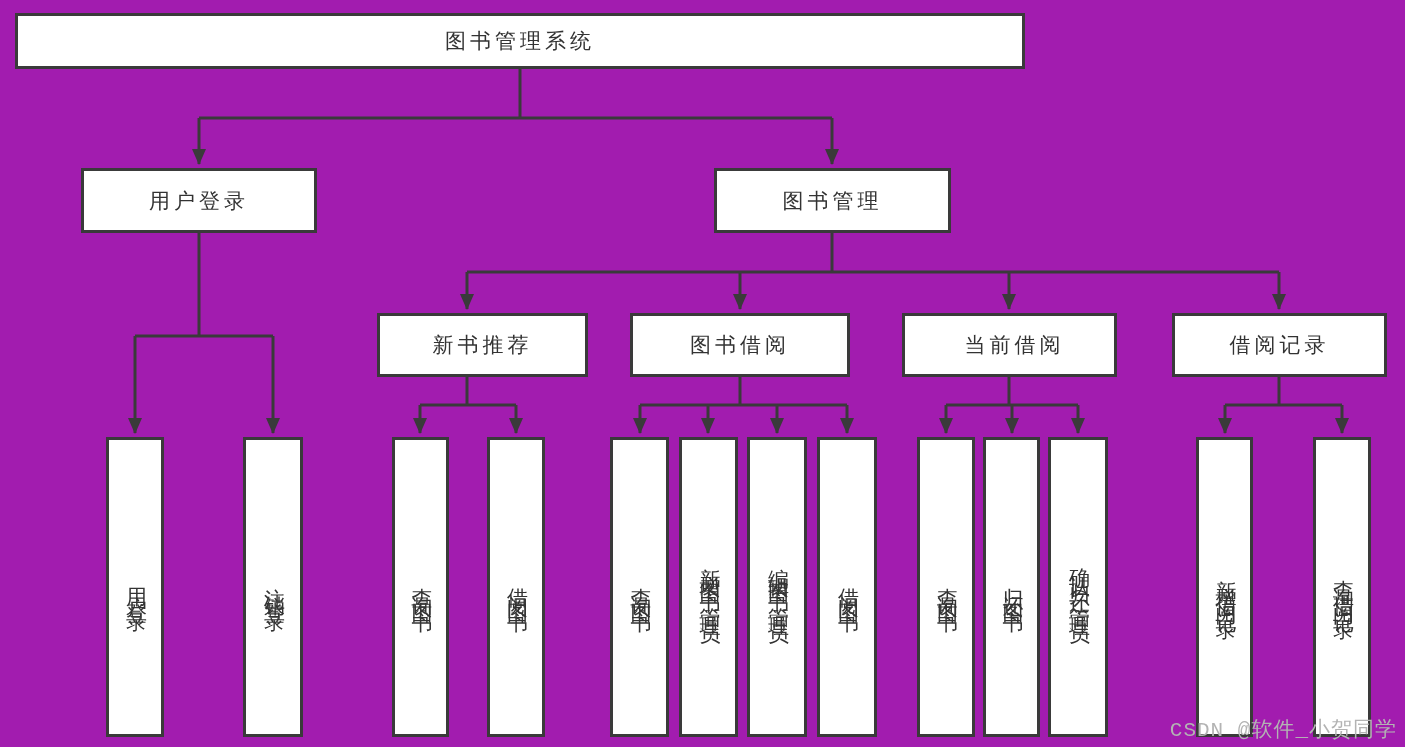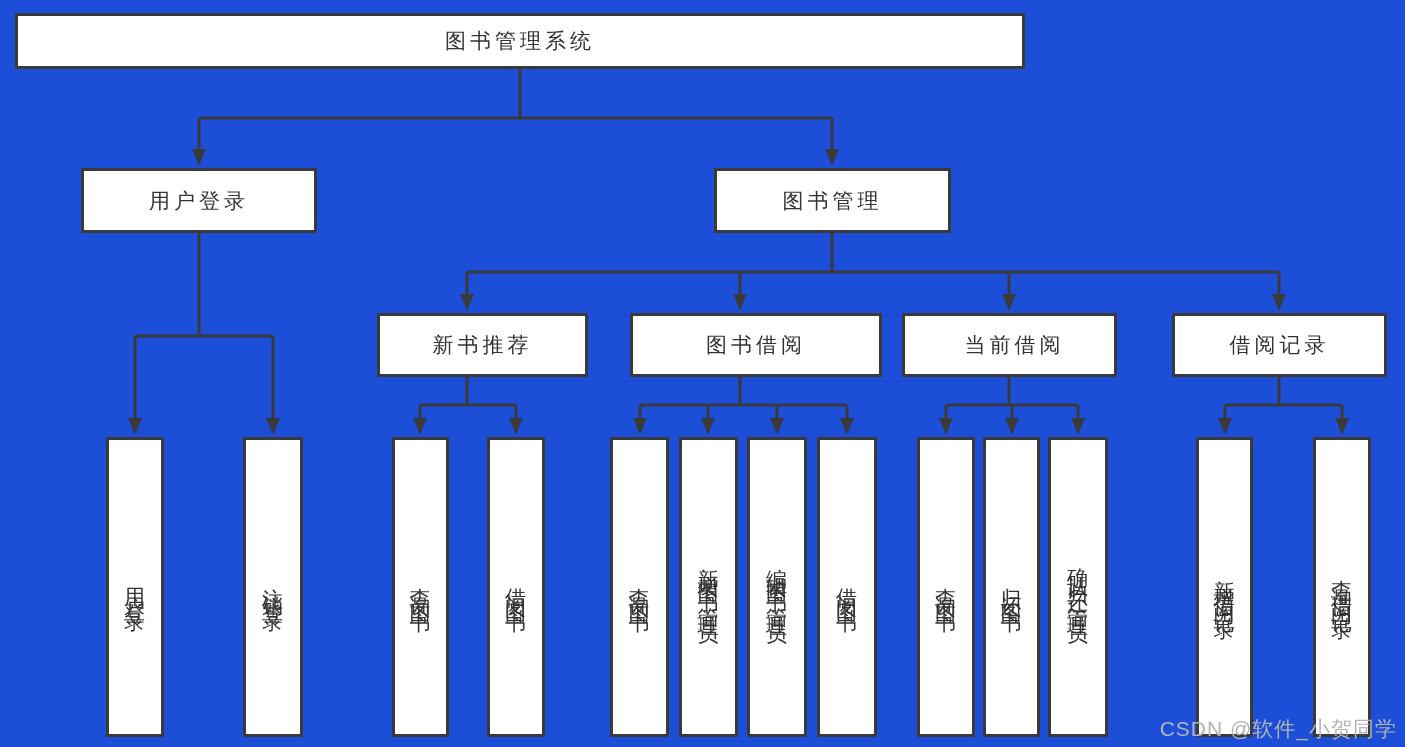--- a/index.html
+++ b/index.html
@@ -1,18 +1,18 @@
 <!DOCTYPE html>
 <html><head>
 <meta charset="utf-8">
 <style>
   html,body{margin:0;padding:0;background:#ffffff;}
   #canvas{
-    position:relative;width:1405px;height:747px;background:#1d4ed8;overflow:hidden;
-    font-family:Liberation Sans, sans-serif;color:#333333;
+    position:relative;width:1405px;height:747px;background:#a21caf;overflow:hidden;
+    font-family:Liberation Mono, monospace;color:#333333;
   }
   #wires{position:absolute;left:0;top:0;pointer-events:none;}
   .box{
     position:absolute;box-sizing:border-box;background:#ffffff;
     border:3px solid #3a3a3a;display:flex;align-items:center;justify-content:center;
   }
   .hlabel{font-size:21px;letter-spacing:4px;white-space:nowrap;}
   .vbox .vlabel{
     writing-mode:vertical-rl;text-orientation:mixed;
     font-size:21px;letter-spacing:8px;line-height:1;white-space:nowrap;
@@ -77,21 +77,21 @@
   <div class="box" style="left:81px;top:168px;width:236px;height:65px;">
     <span class="hlabel">用户登录</span>
   </div>
   <div class="box" style="left:714px;top:168px;width:237px;height:65px;align-items:center;">
     <span class="hlabel">图书管理</span>
   </div>
 
   <div class="box" style="left:377px;top:313px;width:211px;height:64px;">
     <span class="hlabel">新书推荐</span>
   </div>
-  <div class="box" style="left:630px;top:313px;width:252px;height:64px;">
+  <div class="box" style="left:630px;top:313px;width:220px;height:64px;">
     <span class="hlabel">图书借阅</span>
   </div>
   <div class="box" style="left:902px;top:313px;width:215px;height:64px;padding-left:10px;">
     <span class="hlabel">当前借阅</span>
   </div>
   <div class="box" style="left:1172px;top:313px;width:215px;height:64px;">
     <span class="hlabel">借阅记录</span>
   </div>
 
   <div class="box vbox" style="left:106px;top:437px;width:58px;height:300px;">

